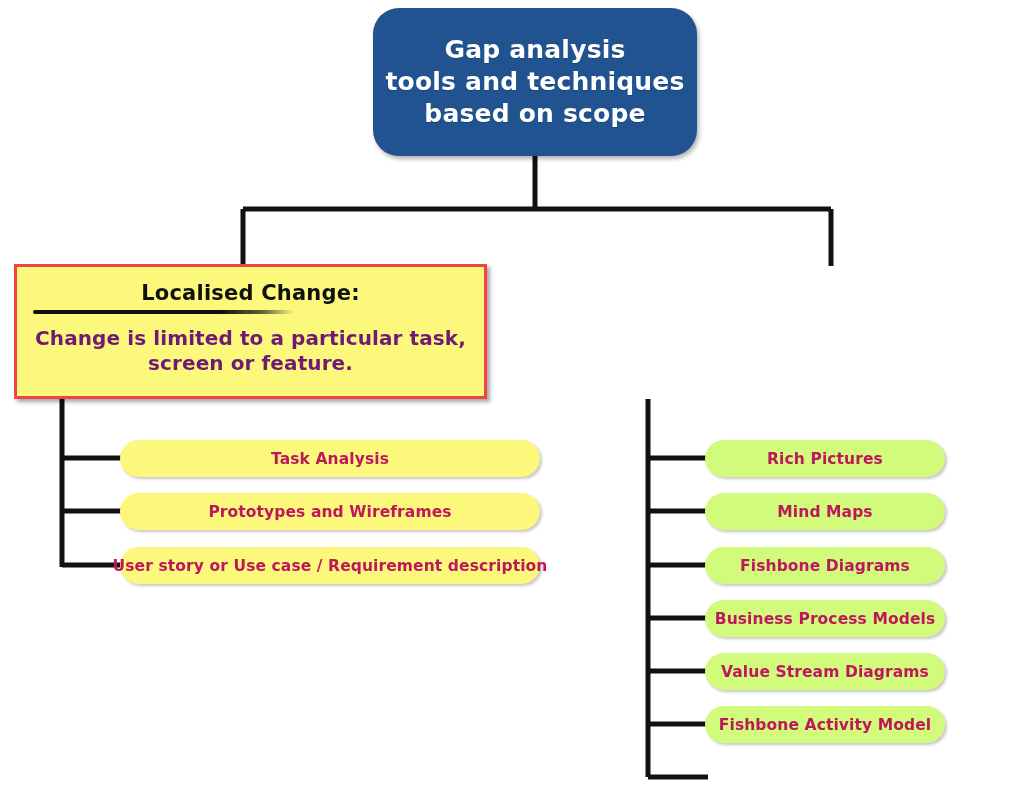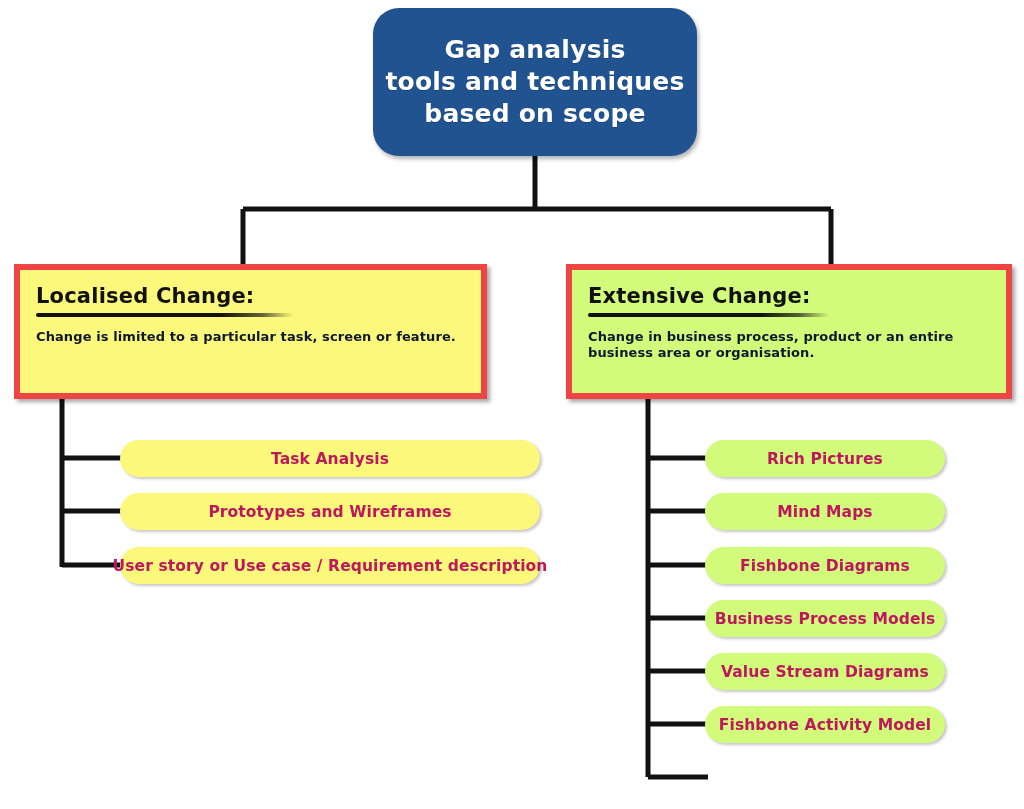--- a/index.html
+++ b/index.html
@@ -54,24 +54,25 @@
     line-height: 1.28;
     text-align: center;
     letter-spacing: 0.2px;
     white-space: pre-line;
     text-shadow: 0 1px 0 rgba(0,0,0,0.18);
   }
 
   
   .cat-box {
     position: absolute;
-    border: 6px solid #ef4444;
+    border: 3px solid #ef4444;
     box-sizing: border-box;
     box-shadow: 3px 3px 4px rgba(0,0,0,0.35);
     padding: 14px 16px 10px 16px;
+    text-align: center;
   }
   .cat-left {
     left: 14px;
     top: 264px;
     width: 473px;
     height: 135px;
     background: #FBF87B;
   }
   .cat-right {
     left: 566px;
@@ -91,23 +92,23 @@
   .cat-rule {
     height: 4px;
     width: 60%;
     margin: 0 0 12px 0;
     background: linear-gradient(to right, #111111 0%, #111111 72%, rgba(17,17,17,0.65) 88%, rgba(17,17,17,0) 100%);
     border-radius: 2px;
   }
   .cat-body {
     font-family: "DejaVu Sans", sans-serif;
     font-weight: bold;
-    font-size: 13px;
+    font-size: 20px;
     line-height: 1.26;
-    color: #0f172a;
+    color: #701a75;
     letter-spacing: 0.1px;
     margin: 0;
   }
 
   
   .pill {
     position: absolute;
     height: 37px;
     border-radius: 19px;
     display: flex;
@@ -167,25 +168,20 @@
 tools and techniques
 based on scope</div>
   </div>
 
   <div class="cat-box cat-left">
     <div class="cat-heading">Localised Change:</div>
     <div class="cat-rule"></div>
     <div class="cat-body">Change is limited to a particular task, screen or feature.</div>
   </div>
 
-  <div class="cat-box cat-right">
-    <div class="cat-heading">Extensive Change:</div>
-    <div class="cat-rule"></div>
-    <div class="cat-body">Change in business process, product or an entire business area or organisation.</div>
-  </div>
 
   <div class="pill pill-yellow pill-left" style="top:440px">
     <span class="pill-label">Task Analysis</span>
   </div>
   <div class="pill pill-yellow pill-left" style="top:493px">
     <span class="pill-label">Prototypes and Wireframes</span>
   </div>
   <div class="pill pill-yellow pill-left" style="top:547px">
     <span class="pill-label">User story or Use case / Requirement description</span>
   </div>

